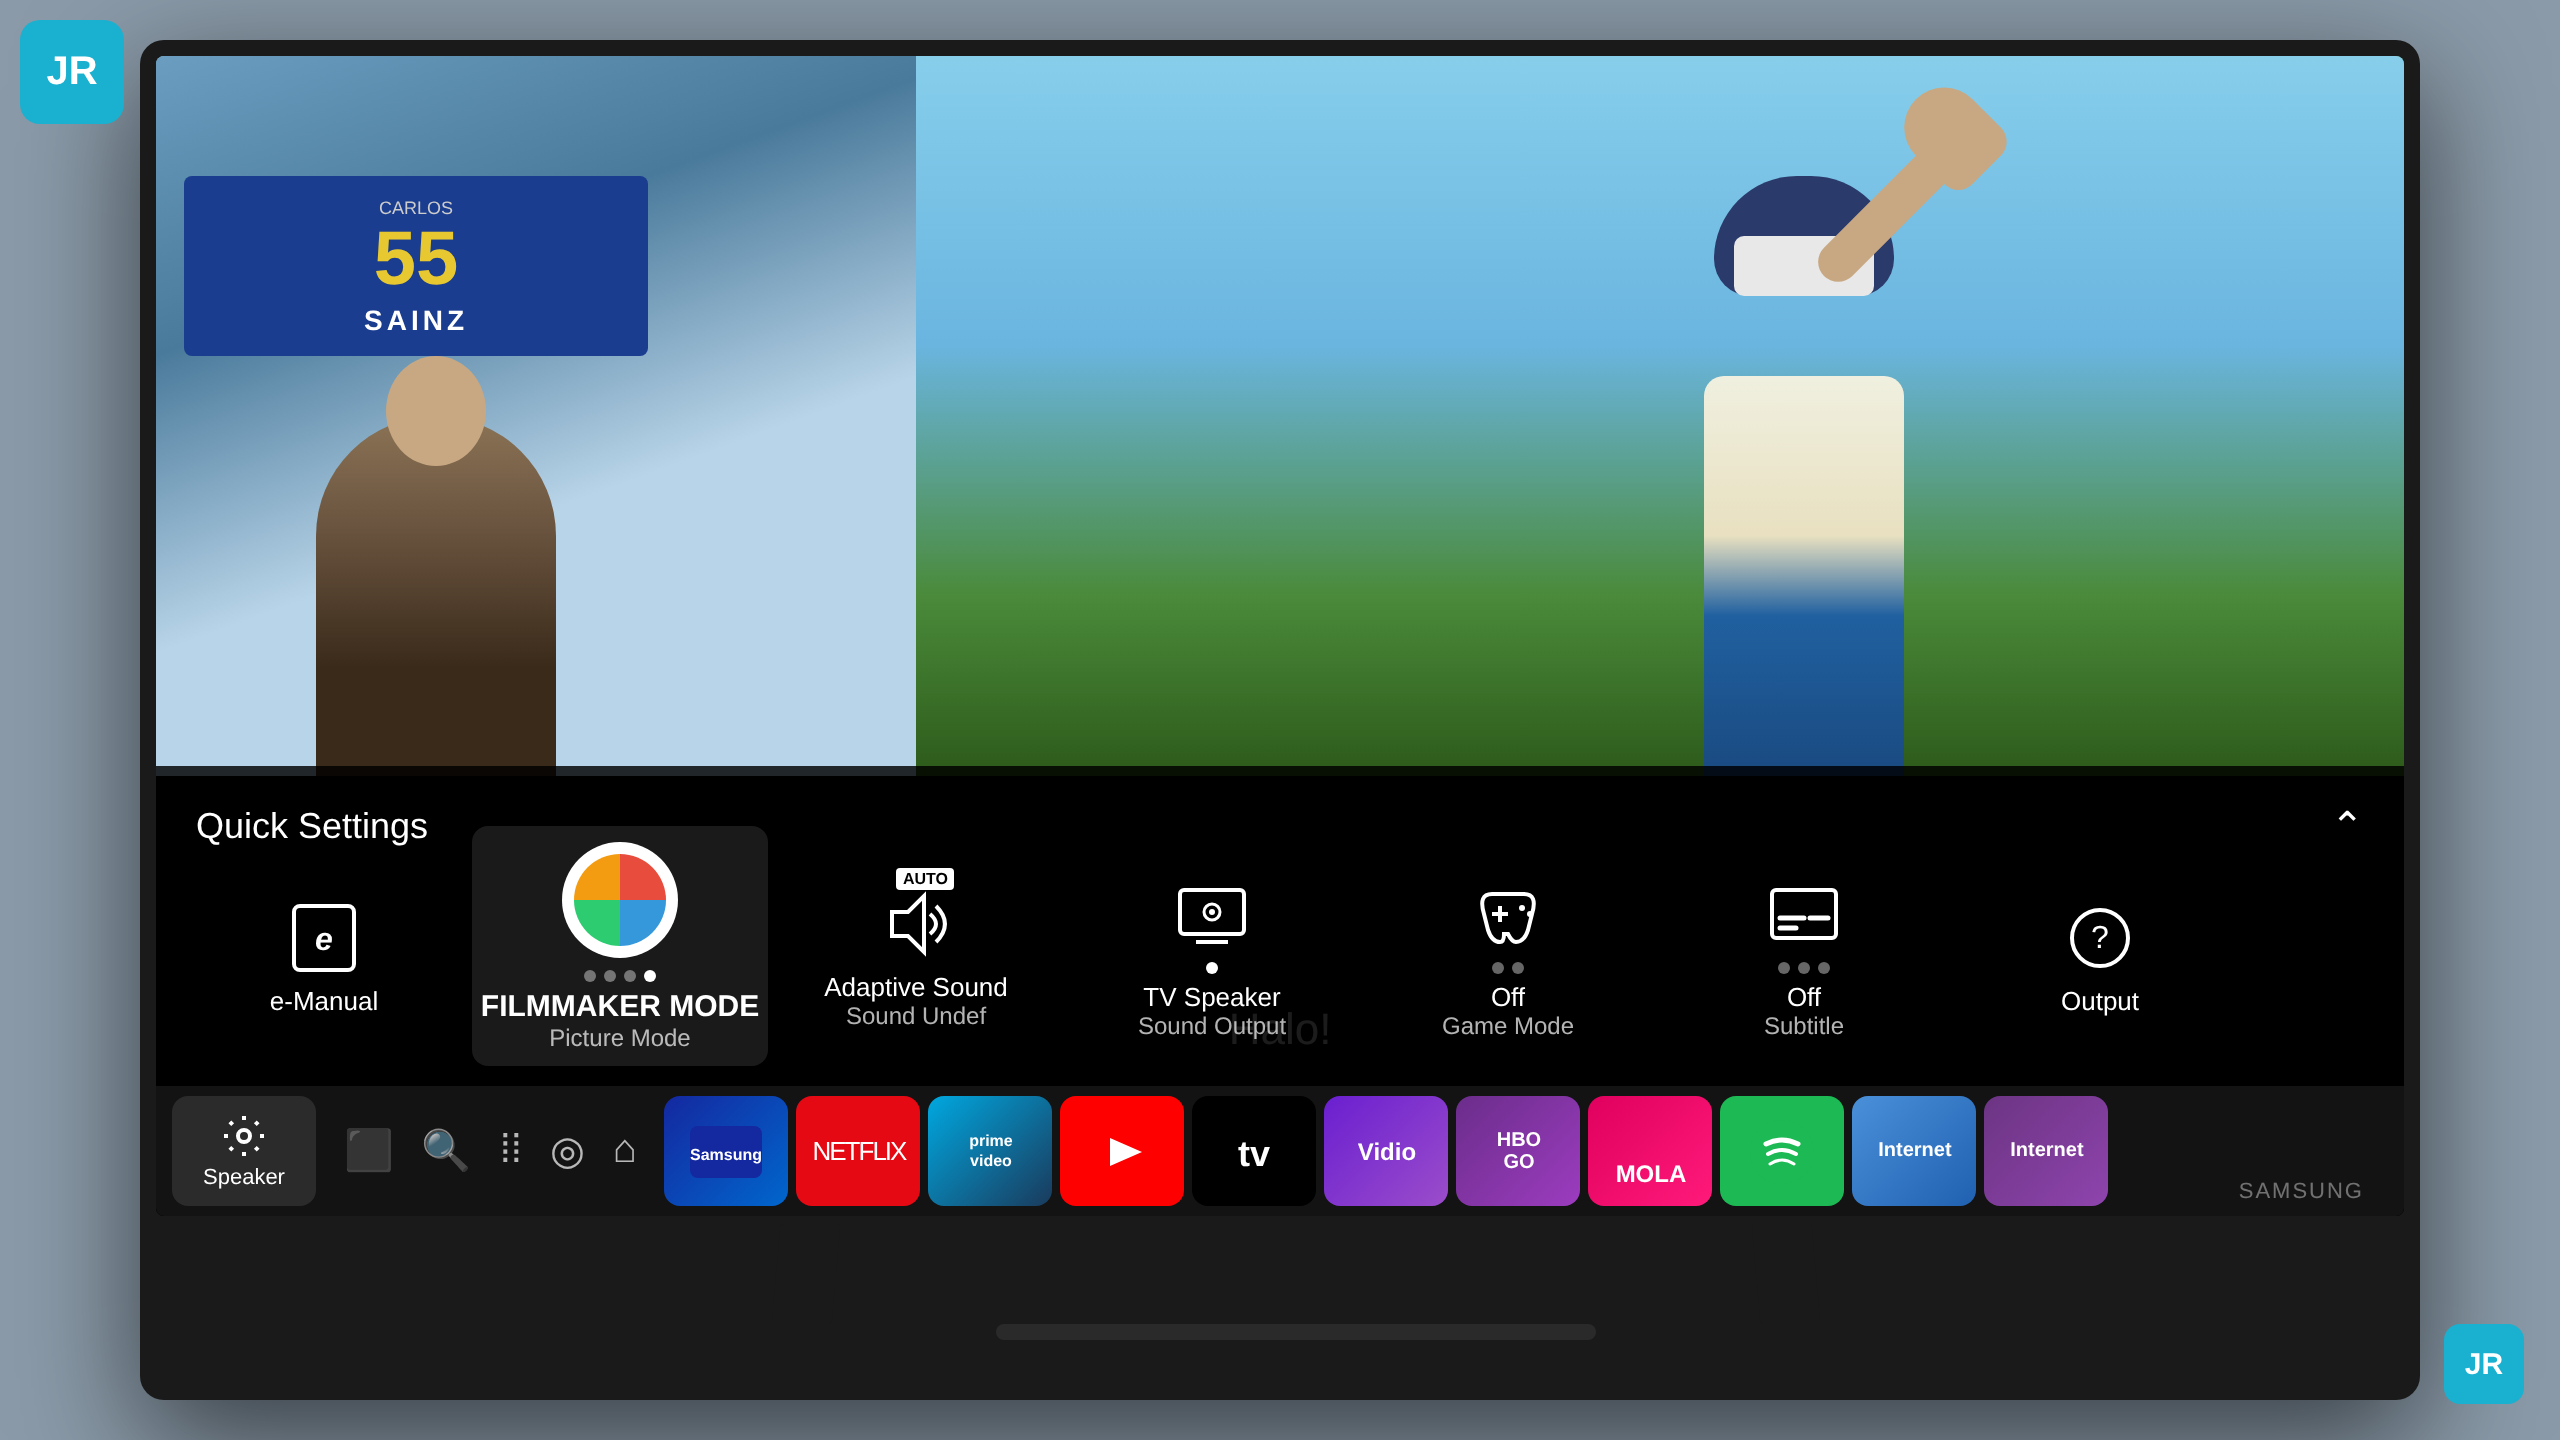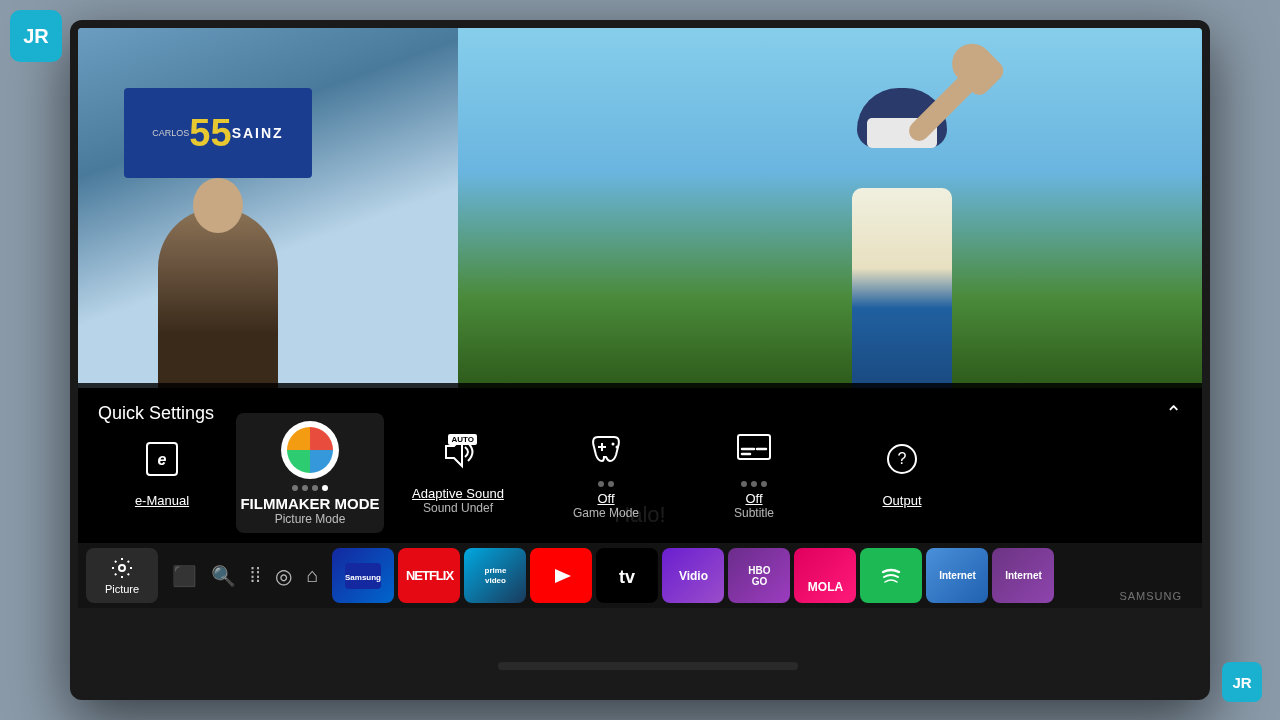--- a/index.html
+++ b/index.html
@@ -86,29 +86,29 @@
       top: 0; left: 0;
       width: 380px;
       height: 360px;
       background: linear-gradient(160deg, #6a9dc0 0%, #4a7a9b 30%, #b8d4e8 60%);
       overflow: hidden;
     }
 
     .sainz-banner {
       position: absolute;
       top: 60px;
-      left: 46px;
-      width: 188px;
+      left: 14px;
+      width: 232px;
       height: 90px;
       background: #1a3d8f;
       border-radius: 4px;
       display: flex;
       align-items: center;
       justify-content: center;
-      flex-direction: row;
+      flex-direction: column;
     }
 
     
     .person-left {
       position: absolute;
       bottom: 0;
       left: 80px;
       width: 120px;
       height: 180px;
       background: linear-gradient(to bottom, #8b7355 0%, #6b5540 30%, #3a2a1a 70%);
@@ -256,21 +256,21 @@
 
     .settings-item.active {
       background: rgba(255,255,255,0.1);
       border-radius: 8px;
     }
 
     .settings-icon {
       width: 50px;
       height: 50px;
       display: flex;
-      align-items: flex-start;
+      align-items: flex-end;
       justify-content: center;
       font-size: 28px;
       color: white;
       margin-bottom: 4px;
     }
 
     .filmmaker-circle {
       width: 58px;
       height: 58px;
       background: white;
@@ -303,21 +303,20 @@
 
     .dot.active {
       background: white;
     }
 
     .settings-label {
       font-size: 13px;
       color: white;
       text-align: center;
       font-weight: 500;
-      text-decoration: underline;
     }
 
     .settings-label-main {
       font-size: 15px;
       font-weight: bold;
       color: white;
       text-align: center;
     }
 
     .settings-sublabel {
@@ -557,20 +556,35 @@
             <polygon points="8,14 16,14 24,6 24,34 16,26 8,26" fill="none" stroke="white" stroke-width="2"></polygon>
             <path d="M27,15 Q33,20 27,25" fill="none" stroke="white" stroke-width="2"></path>
             <path d="M30,11 Q39,20 30,29" fill="none" stroke="white" stroke-width="2"></path>
           </svg>
           <span class="sound-auto">AUTO</span>
         </div>
         <span class="settings-label">Adaptive Sound</span>
         <span class="settings-sublabel">Sound Undef</span>
       </div>
 
+      <div class="settings-item">
+        <div class="settings-icon">
+          <svg width="40" height="40" viewBox="0 0 40 40">
+            <rect x="4" y="8" width="32" height="22" rx="2" fill="none" stroke="white" stroke-width="2"></rect>
+            <line x1="12" y1="34" x2="28" y2="34" stroke="white" stroke-width="2"></line>
+            <circle cx="20" cy="19" r="4" fill="none" stroke="white" stroke-width="1.5"></circle>
+            <circle cx="20" cy="19" r="1.5" fill="white"></circle>
+          </svg>
+        </div>
+        <div class="settings-dots">
+          <div class="dot active"></div>
+        </div>
+        <span class="settings-label">TV Speaker</span>
+        <span class="settings-sublabel">Sound Output</span>
+      </div>
 
       <div class="settings-item">
         <div class="settings-icon">
           <svg width="40" height="40" viewBox="0 0 40 40">
             <path d="M8,20 Q5,10 12,10 L28,10 Q35,10 32,20 L30,28 Q28,34 24,34 Q22,34 20,30 L18,30 Q18,34 16,34 Q12,34 10,28 Z" fill="none" stroke="white" stroke-width="2"></path>
             <line x1="16" y1="16" x2="16" y2="24" stroke="white" stroke-width="2"></line>
             <line x1="12" y1="20" x2="20" y2="20" stroke="white" stroke-width="2"></line>
             <circle cx="27" cy="17" r="1.5" fill="white"></circle>
             <circle cx="31" cy="20" r="1.5" fill="white"></circle>
           </svg>
@@ -612,40 +626,40 @@
       </div>
     </div>
 
     <div class="app-bar">
 
       <div class="app-settings">
         <svg width="24" height="24" viewBox="0 0 24 24">
           <circle cx="12" cy="12" r="3" fill="none" stroke="white" stroke-width="2"></circle>
           <path d="M12,2 L12,4 M12,20 L12,22 M2,12 L4,12 M20,12 L22,12 M4.93,4.93 L6.34,6.34 M17.66,17.66 L19.07,19.07 M19.07,4.93 L17.66,6.34 M6.34,17.66 L4.93,19.07" stroke="white" stroke-width="2"></path>
         </svg>
-        <span style="font-size:11px;color:white;">Picture</span>
+        <span style="font-size:11px;color:white;">Speaker</span>
       </div>
 
       <div class="nav-icons">
         <span class="nav-icon">⬛</span>
         <span class="nav-icon">🔍</span>
         <span class="nav-icon">⁞⁞</span>
         <span class="nav-icon">◎</span>
         <span class="nav-icon">⌂</span>
       </div>
 
       <div class="app-icons-row">
         <div class="app-icon app-samsung">
           <svg width="40" height="30" viewBox="0 0 40 30">
             <rect x="2" y="2" width="36" height="26" rx="4" fill="#1428a0"></rect>
             <text x="20" y="19" text-anchor="middle" font-size="8" fill="white" font-weight="bold">Samsung</text>
           </svg>
         </div>
         <div class="app-icon app-netflix">
-          <span style="font-size:13px;font-weight:700;letter-spacing:-1px;">NETFLIX</span>
+          <span style="font-size:13px;font-weight:400;letter-spacing:-1px;">NETFLIX</span>
         </div>
         <div class="app-icon app-prime">
           <span style="font-size:8px;text-align:center;line-height:1.2;">prime<br>video</span>
         </div>
         <div class="app-icon app-youtube">
           <svg width="45" height="30" viewBox="0 0 45 30">
             <rect x="0" y="0" width="45" height="30" fill="#ff0000"></rect>
             <rect x="4" y="4" width="37" height="22" rx="4" fill="#ff0000"></rect>
             <polygon points="16,8 16,22 32,15" fill="white"></polygon>
           </svg>

